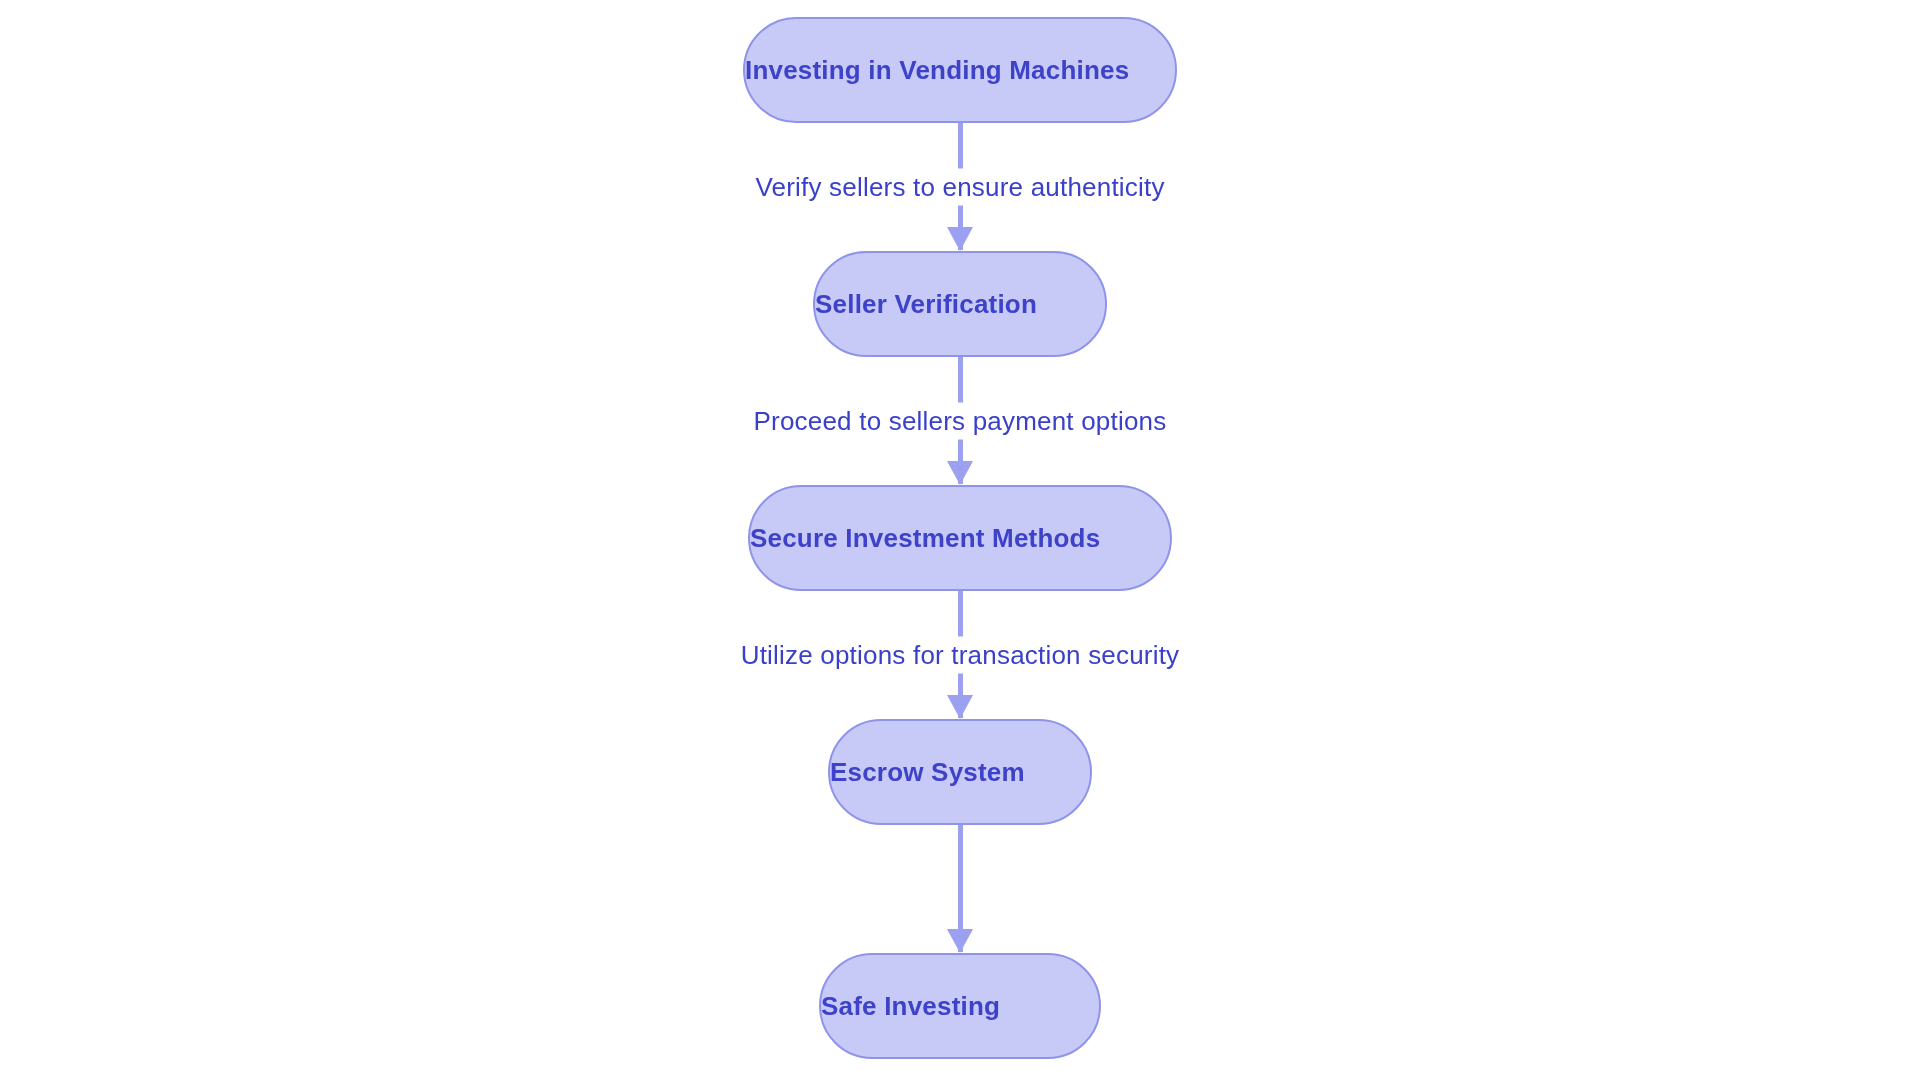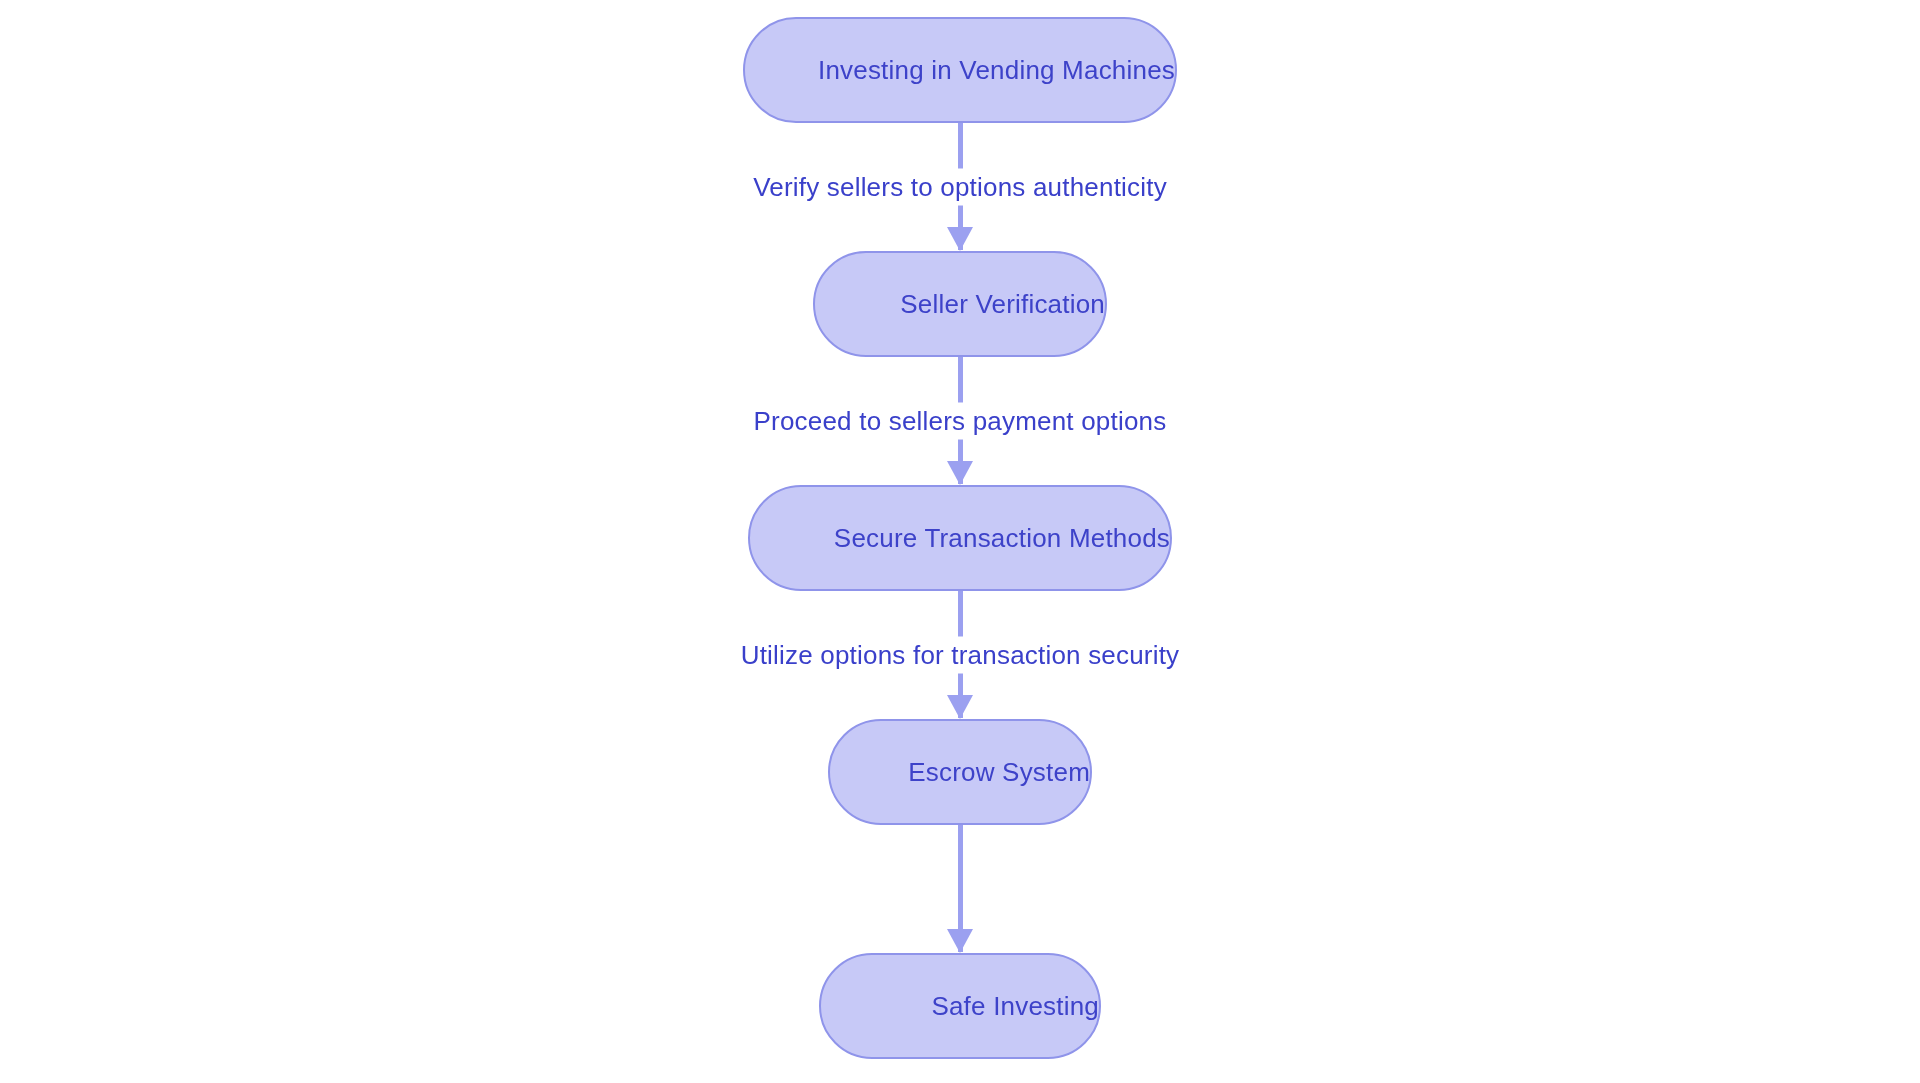--- a/index.html
+++ b/index.html
@@ -29,25 +29,26 @@
     transform:translateX(-50%);
     display:flex;
     flex-direction:column;
     align-items:center;
   }
   .node{
     box-sizing:border-box;
     height:106px;
     display:flex;
     align-items:center;
-    justify-content:flex-end;
+    justify-content:flex-start;
     background:var(--node-fill);
     border:2px solid var(--node-border);
     border-radius:53px;
     flex:none;
+    font-weight:bold;
   }
   .node .node-label{
     font-size:26px;
     color:var(--node-text);
     white-space:nowrap;
     letter-spacing:0.2px;
   }
   .w1{width:434px}
   .w2{width:294px}
   .w3{width:424px}
@@ -97,35 +98,35 @@
 
 <div class="flow">
 
   <div class="node w1">
     <span class="node-label">Investing in Vending Machines</span>
   </div>
 
   <div class="connector">
     <div class="vline"></div>
     <div class="arrowhead"></div>
-    <div class="edge-label">Verify sellers to options authenticity</div>
+    <div class="edge-label">Verify sellers to ensure authenticity</div>
   </div>
 
   <div class="node w2">
     <span class="node-label">Seller Verification</span>
   </div>
 
   <div class="connector">
     <div class="vline"></div>
     <div class="arrowhead"></div>
     <div class="edge-label">Proceed to sellers payment options</div>
   </div>
 
   <div class="node w3">
-    <span class="node-label">Secure Transaction Methods</span>
+    <span class="node-label">Secure Investment Methods</span>
   </div>
 
   <div class="connector">
     <div class="vline"></div>
     <div class="arrowhead"></div>
     <div class="edge-label">Utilize options for transaction security</div>
   </div>
 
   <div class="node w4">
     <span class="node-label">Escrow System</span>

